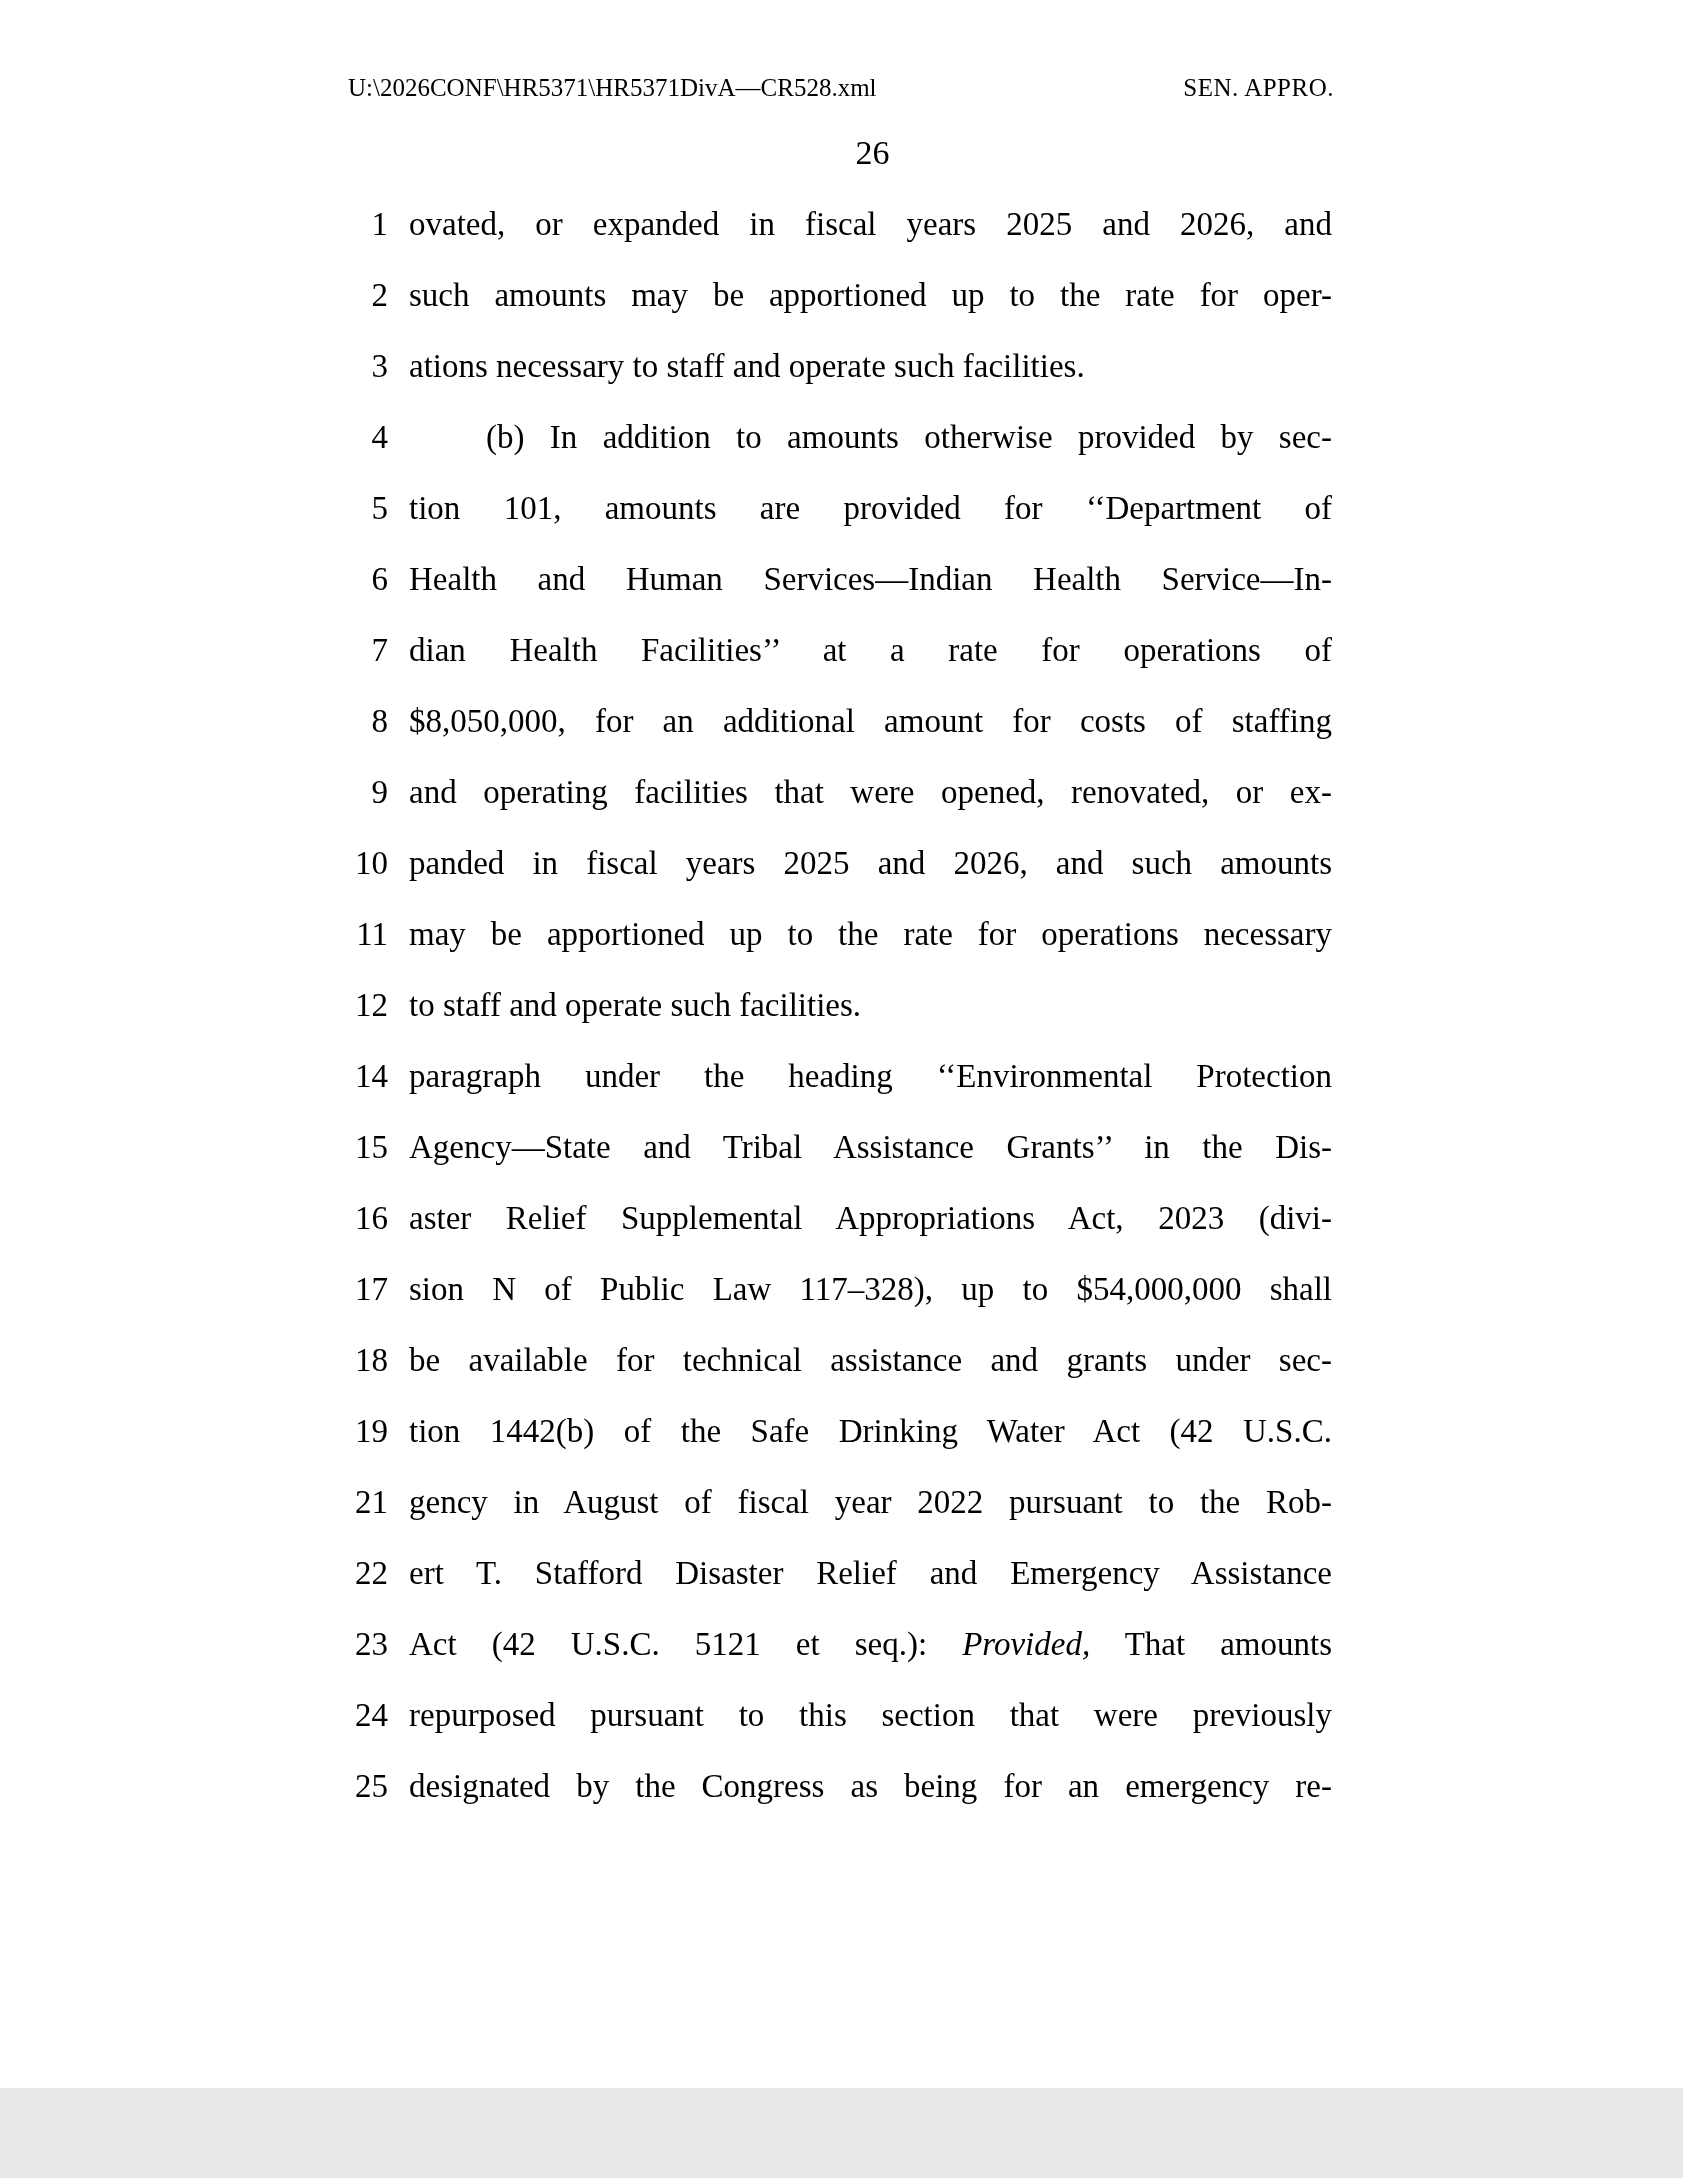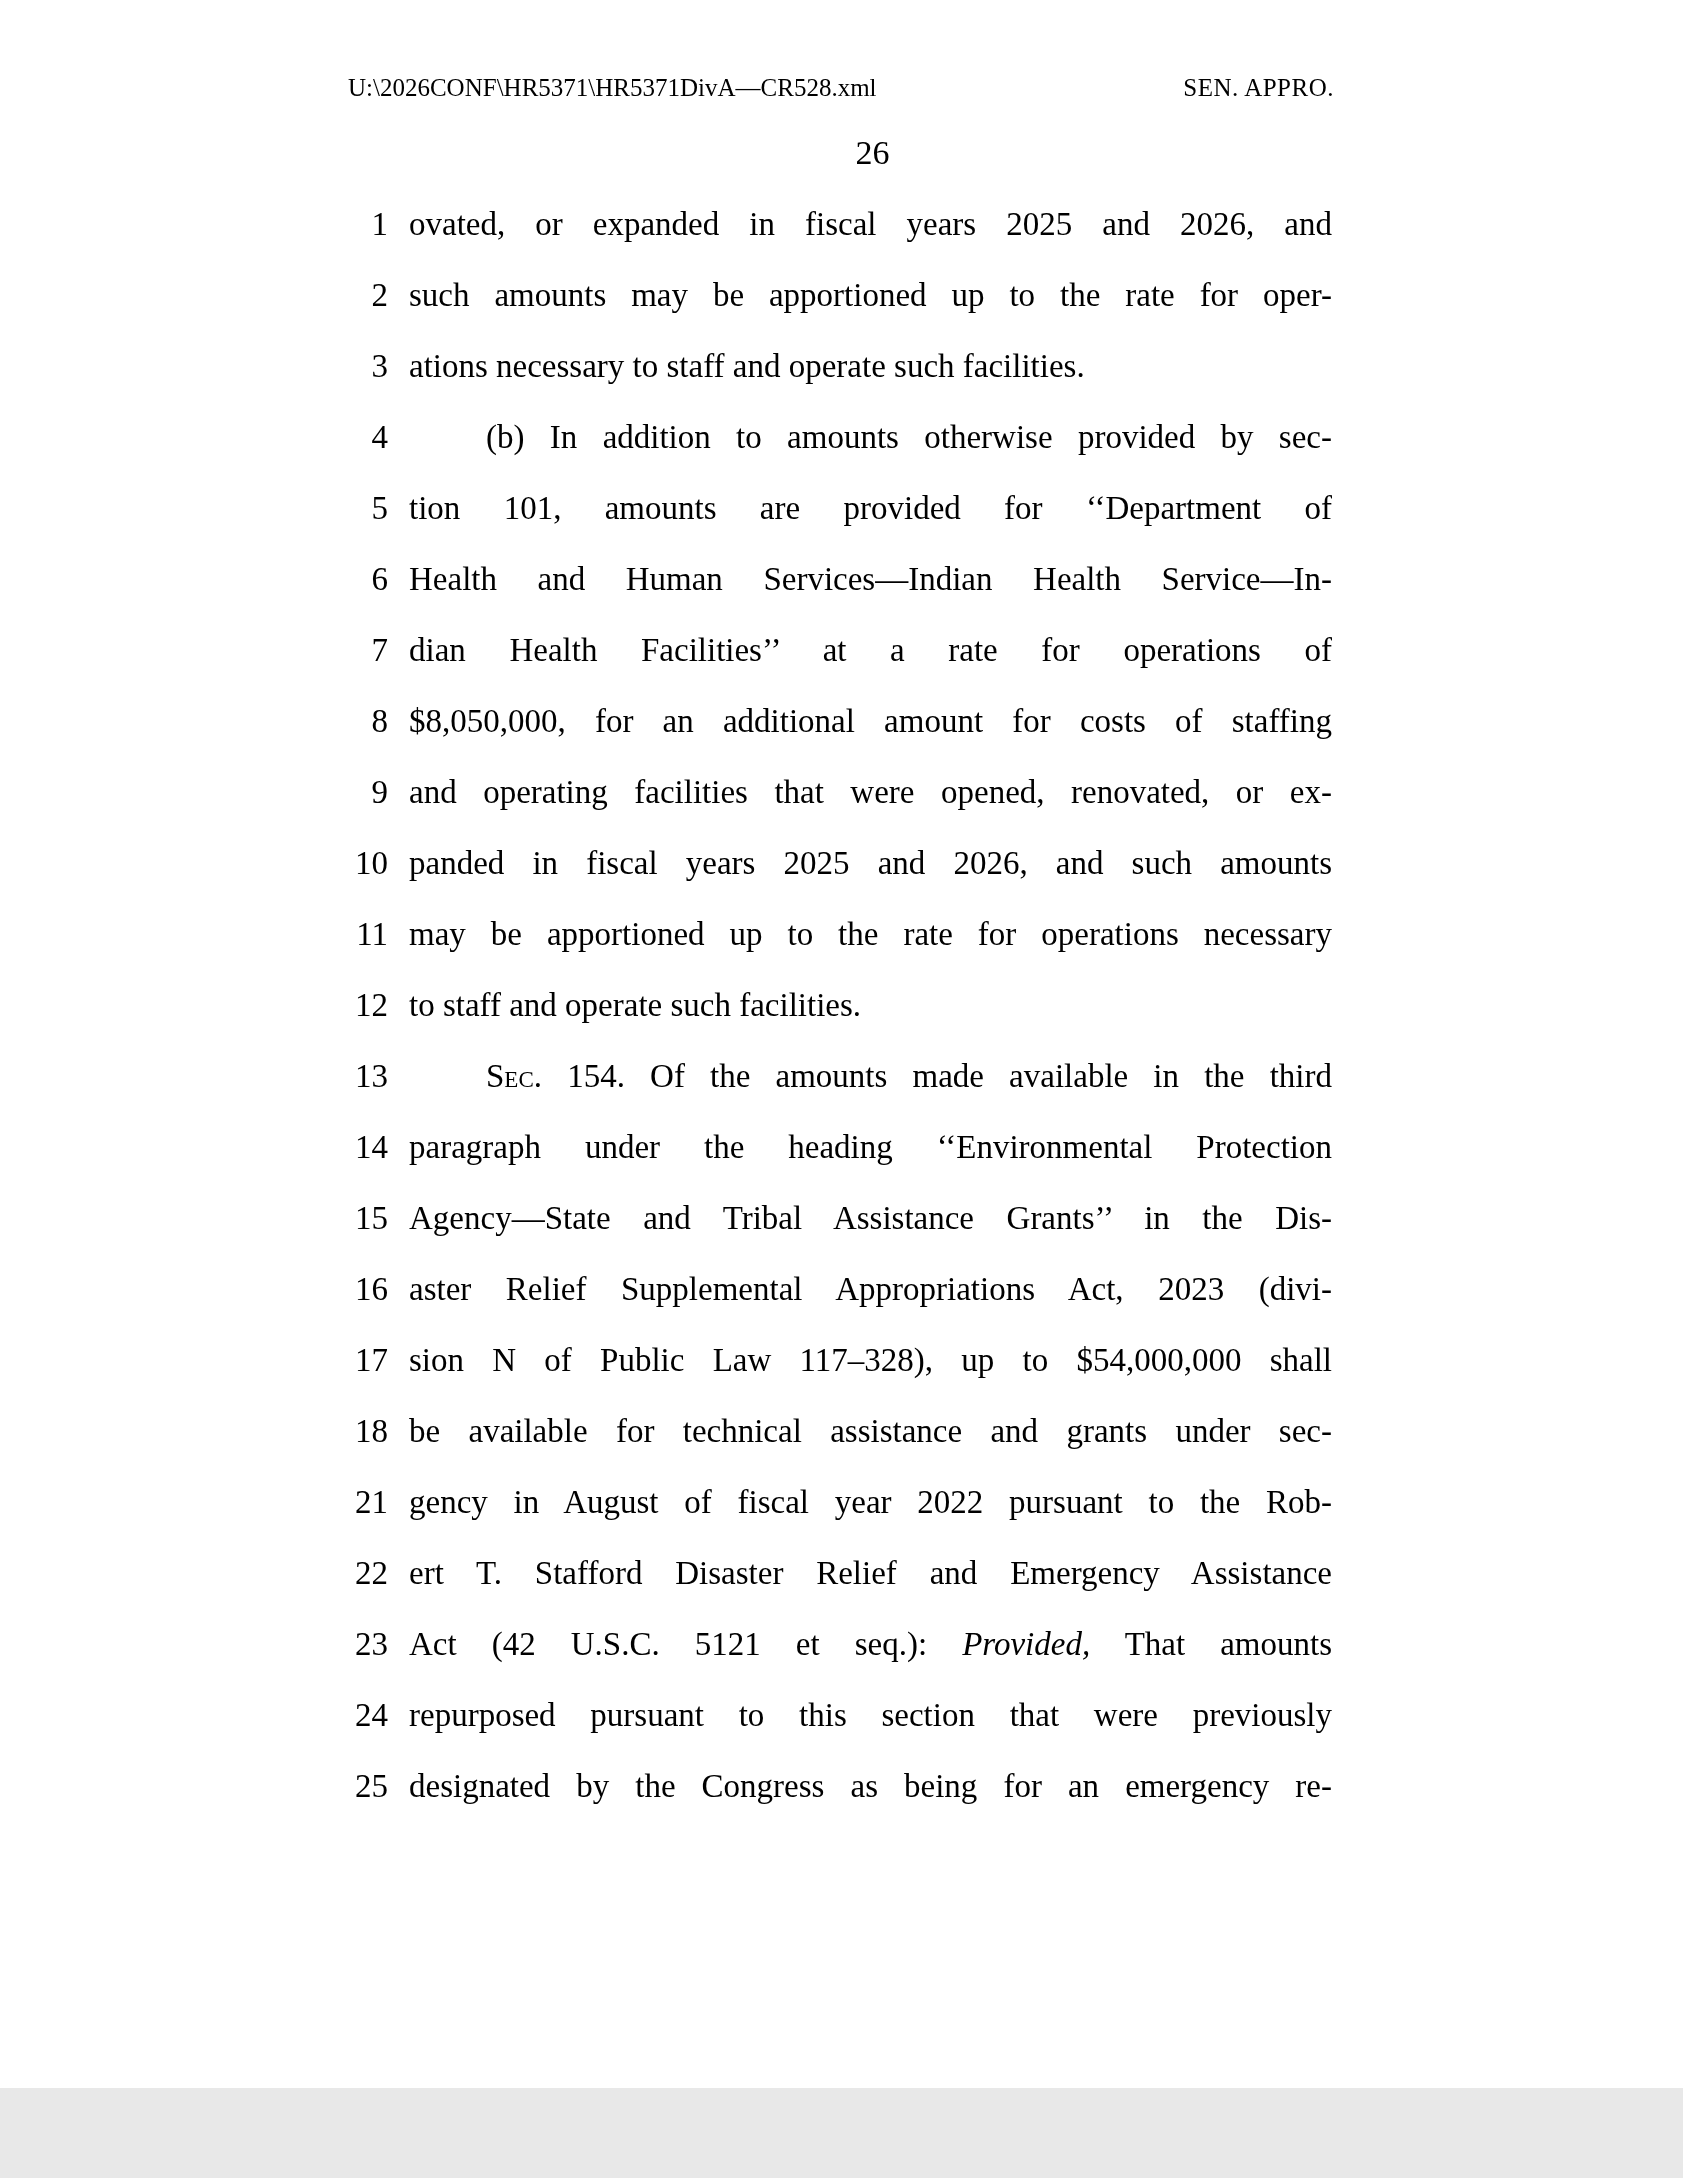--- a/index.html
+++ b/index.html
@@ -88,43 +88,43 @@
         <div class="text"><span>panded in fiscal years 2025 and 2026, and such amounts</span></div>
       </div>
       <div class="line">
         <span class="num">11</span>
         <div class="text"><span>may be apportioned up to the rate for operations necessary</span></div>
       </div>
       <div class="line nj">
         <span class="num">12</span>
         <div class="text"><span>to staff and operate such facilities.</span></div>
       </div>
-      <div class="line indent">
-        <span class="num">13</span>
-        <div class="text"><span class="sc">Sec.</span><span> 154. Of the amounts made available in the third</span></div>
-      </div>
       <div class="line">
         <span class="num">14</span>
         <div class="text"><span>paragraph under the heading ‘‘Environmental Protection</span></div>
       </div>
       <div class="line">
         <span class="num">15</span>
         <div class="text"><span>Agency—State and Tribal Assistance Grants’’ in the Dis-</span></div>
       </div>
       <div class="line">
         <span class="num">16</span>
         <div class="text"><span>aster Relief Supplemental Appropriations Act, 2023 (divi-</span></div>
       </div>
       <div class="line">
         <span class="num">17</span>
         <div class="text"><span>sion N of Public Law 117–328), up to $54,000,000 shall</span></div>
       </div>
       <div class="line">
         <span class="num">18</span>
         <div class="text"><span>be available for technical assistance and grants under sec-</span></div>
+      </div>
+      <div class="line">
+        <span class="num">19</span>
+        <div class="text"><span>tion 1442(b) of the Safe Drinking Water Act (42 U.S.C.</span></div>
       </div>
       <div class="line">
         <span class="num">21</span>
         <div class="text"><span>gency in August of fiscal year 2022 pursuant to the Rob-</span></div>
       </div>
       <div class="line">
         <span class="num">22</span>
         <div class="text"><span>ert T. Stafford Disaster Relief and Emergency Assistance</span></div>
       </div>
       <div class="line">

